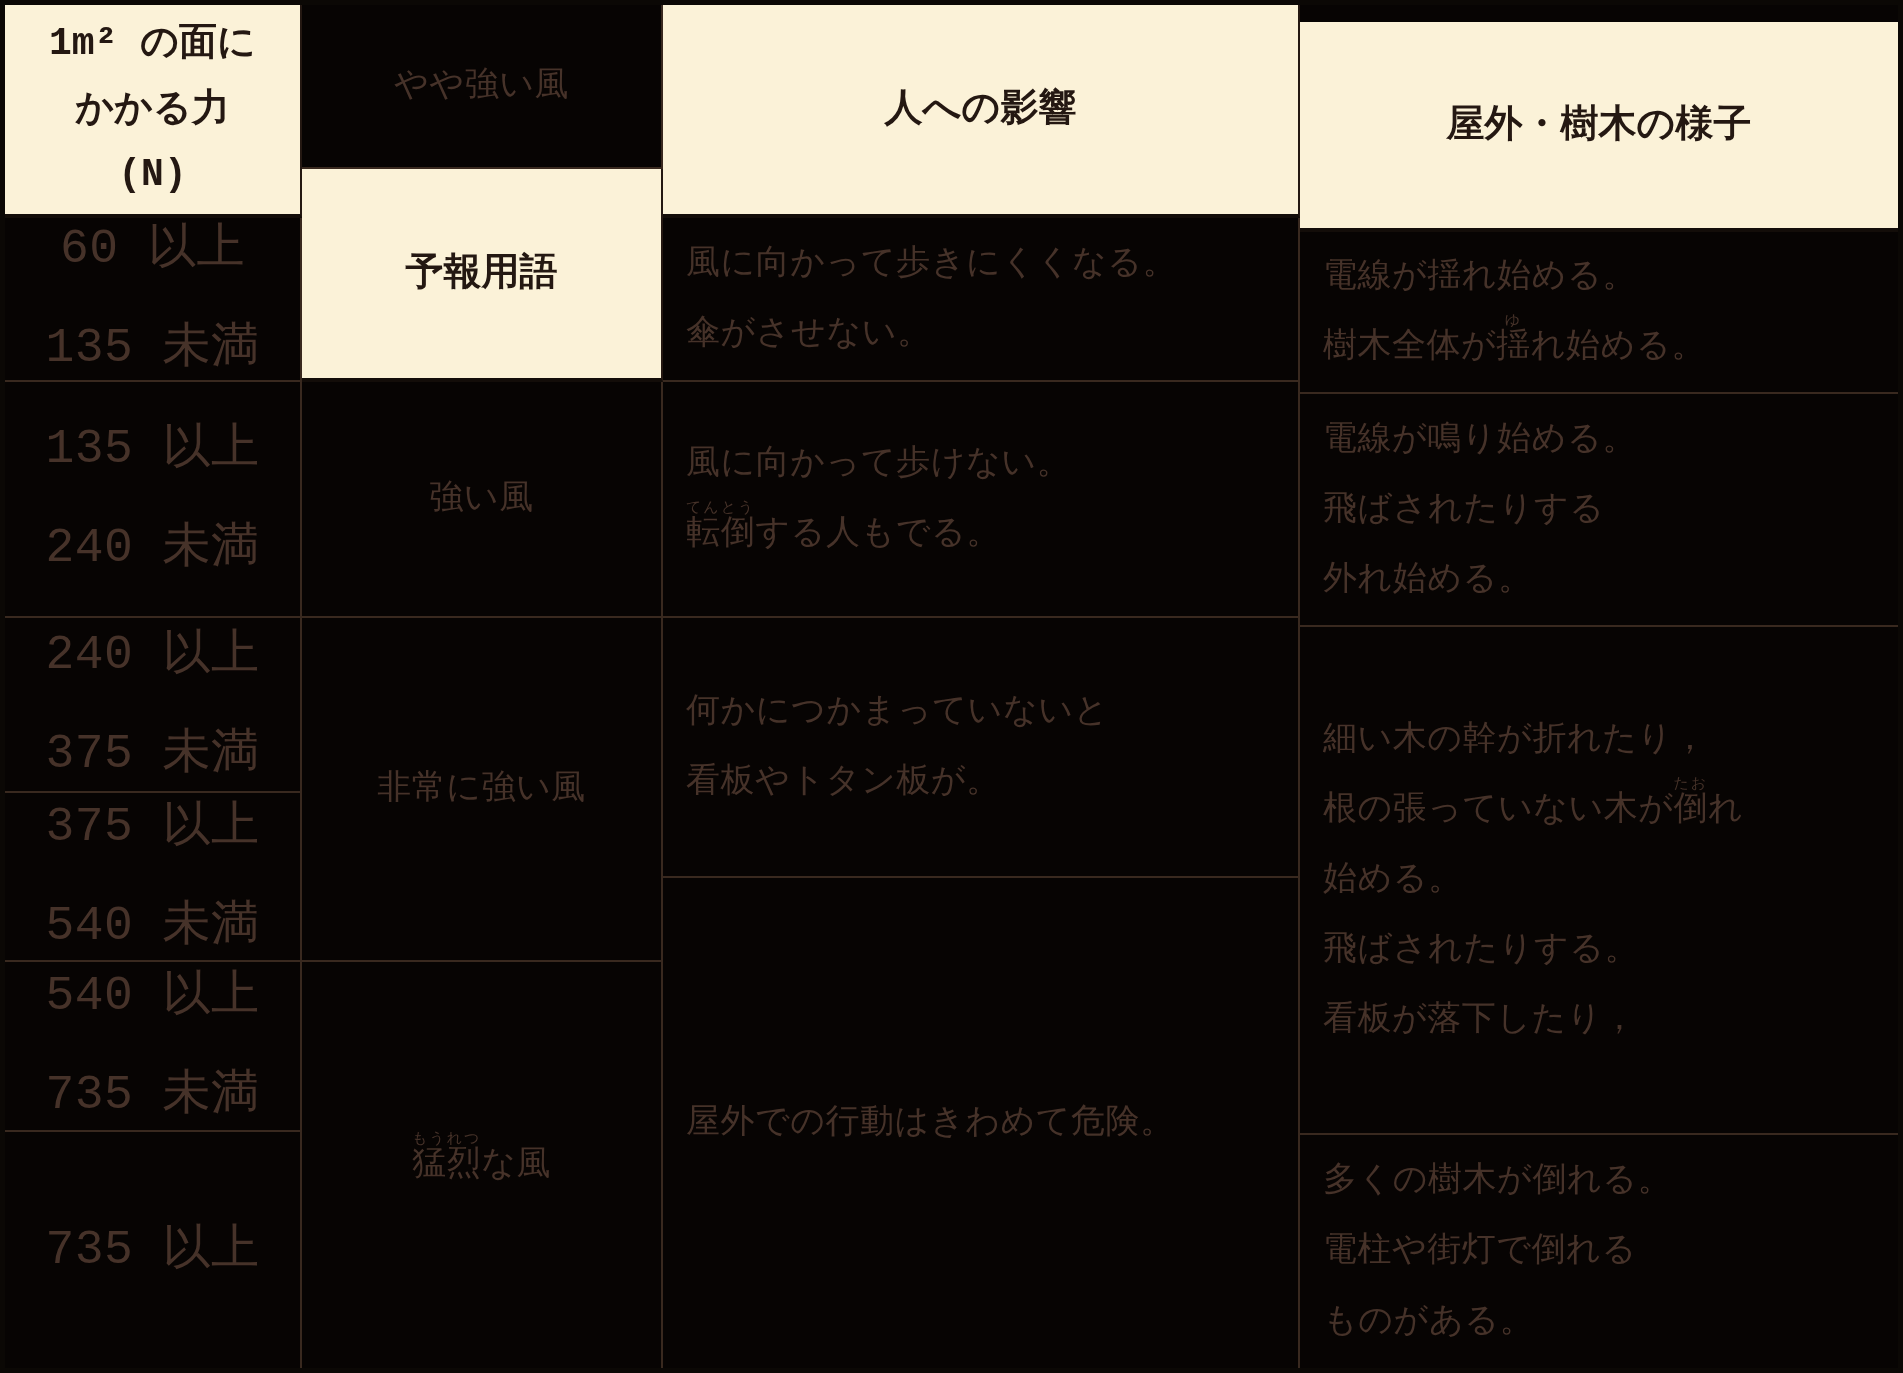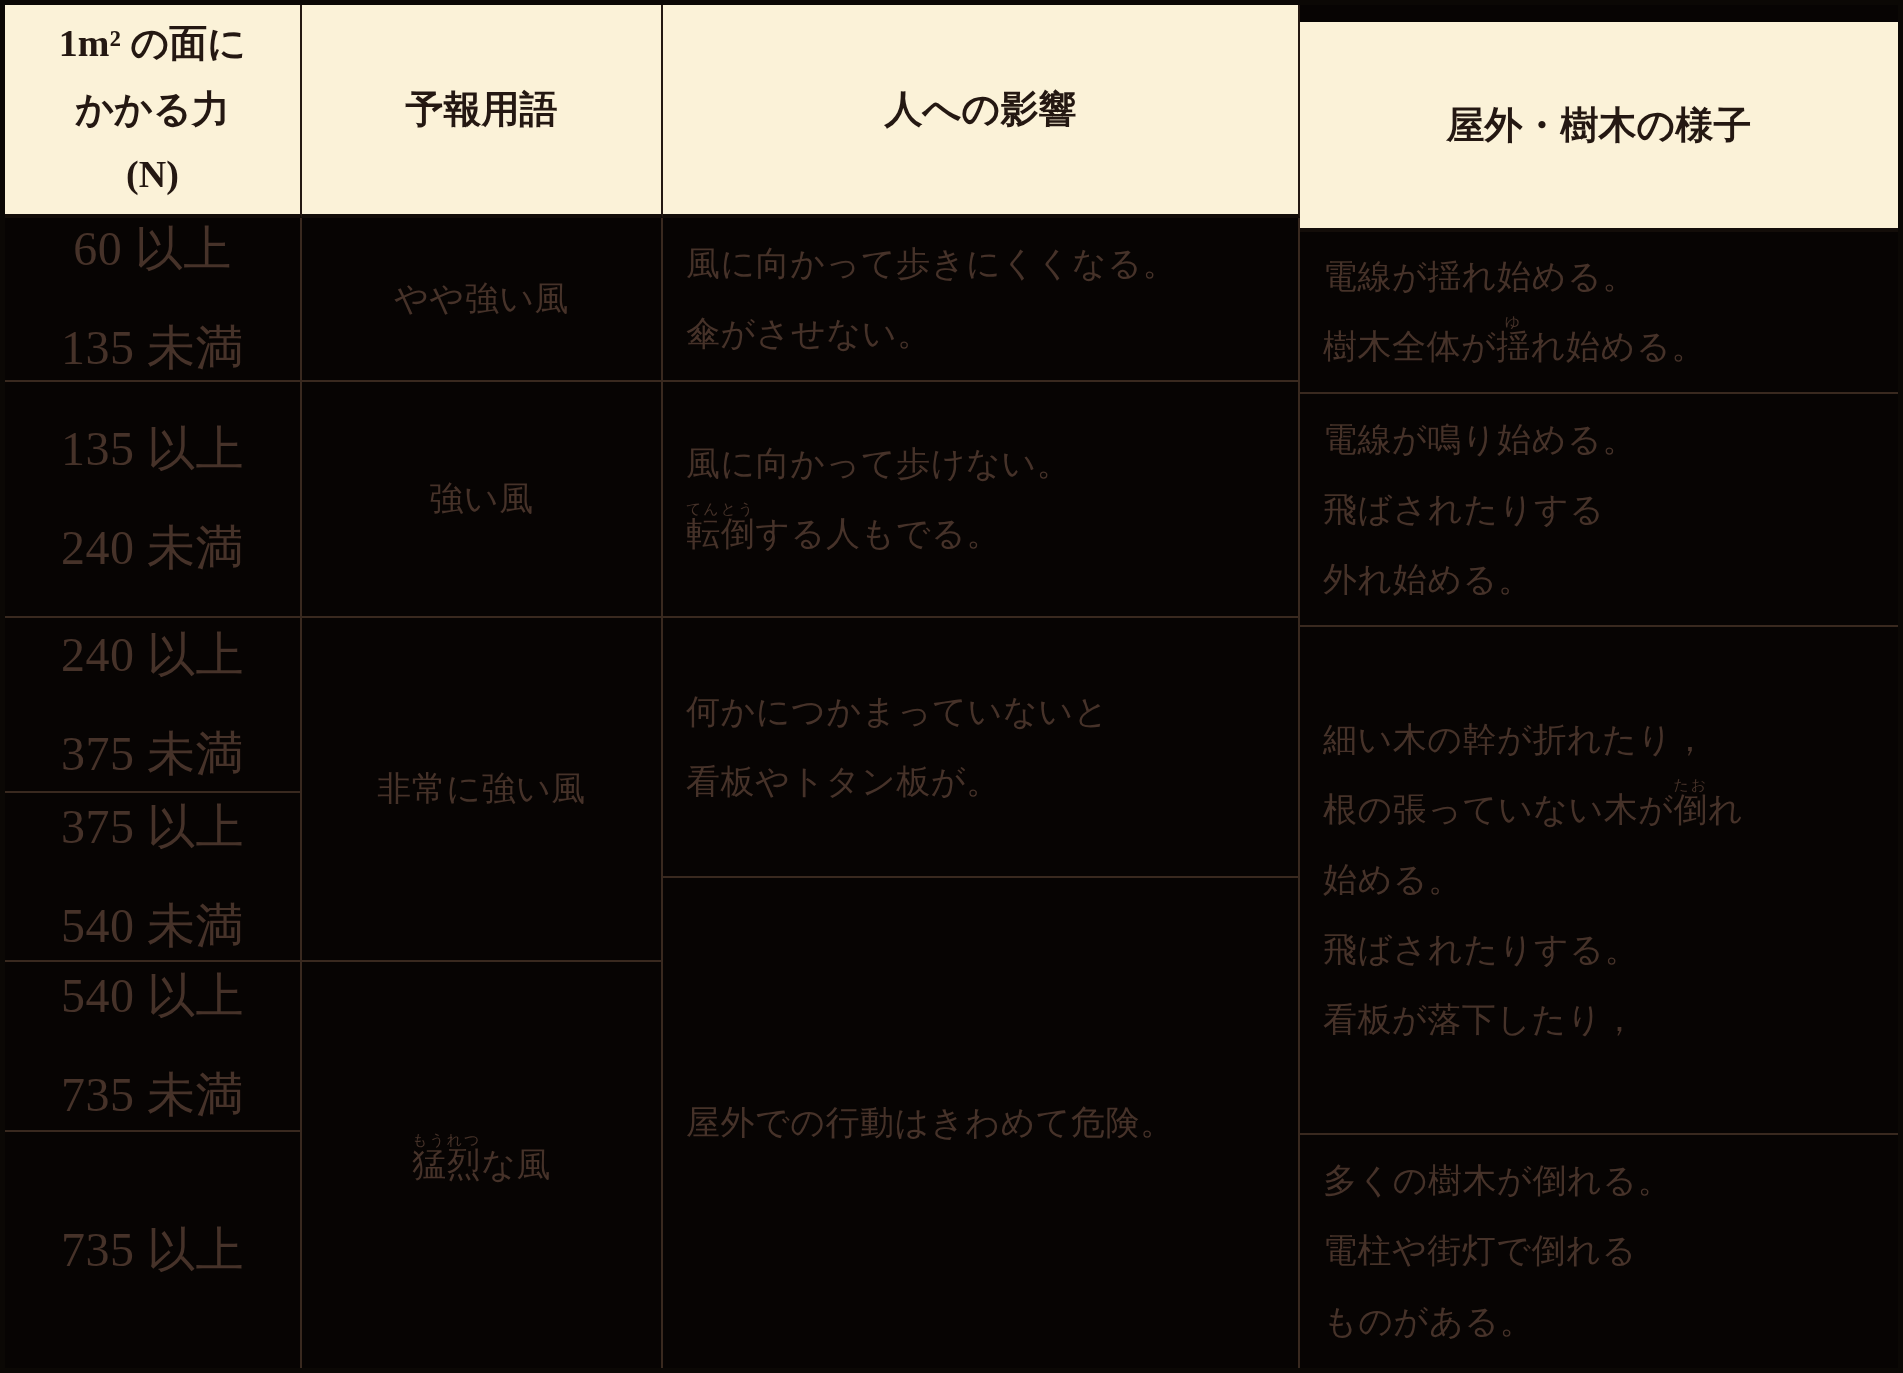--- a/index.html
+++ b/index.html
@@ -1,20 +1,20 @@
 <!DOCTYPE html>
 <html><head>
 <meta charset="utf-8">
 <style>
   html,body{margin:0;padding:0;background:#070403;}
   .tbl{
     width:1903px;height:1373px;box-sizing:border-box;
     border:5px solid #0b0805;background:#070403;
     display:flex;
-    font-family:Liberation Serif, serif;
+    font-family:Liberation Mono, monospace;
   }
   .col{display:flex;flex-direction:column;}
   .c1{width:297px}.c2{width:361px}.c3{width:637px}.c4{width:598px}
   .cell{
     box-sizing:border-box;display:flex;flex-direction:column;justify-content:center;
     border-right:2px solid #39291f;
   }
   .c4 .cell{border-right:none;}
   .bb{border-bottom:2px solid #39291f;}
   .head{
@@ -64,25 +64,25 @@
     <div class="cell body-cell ctr num bb h170">
         <div>540 以上</div>
         <div>735 未満</div>
       </div>
     <div class="cell body-cell ctr num h236">
         <div>735 以上</div>
       </div>
   </div>
 
   <div class="col c2">
+    <div class="cell body-cell ctr bb h164">
+        <div>やや強い風</div>
+      </div>
     <div class="cell head">
         <div>予報用語</div>
-      </div>
-    <div class="cell body-cell ctr bb h164">
-        <div>やや強い風</div>
       </div>
     <div class="cell body-cell ctr bb h236">
         <div>強い風</div>
       </div>
     <div class="cell body-cell ctr bb h344">
         <div>非常に強い風</div>
       </div>
     <div class="cell body-cell ctr h406">
         <div><ruby>猛烈<rt>もうれつ</rt></ruby>な風</div>
       </div>

